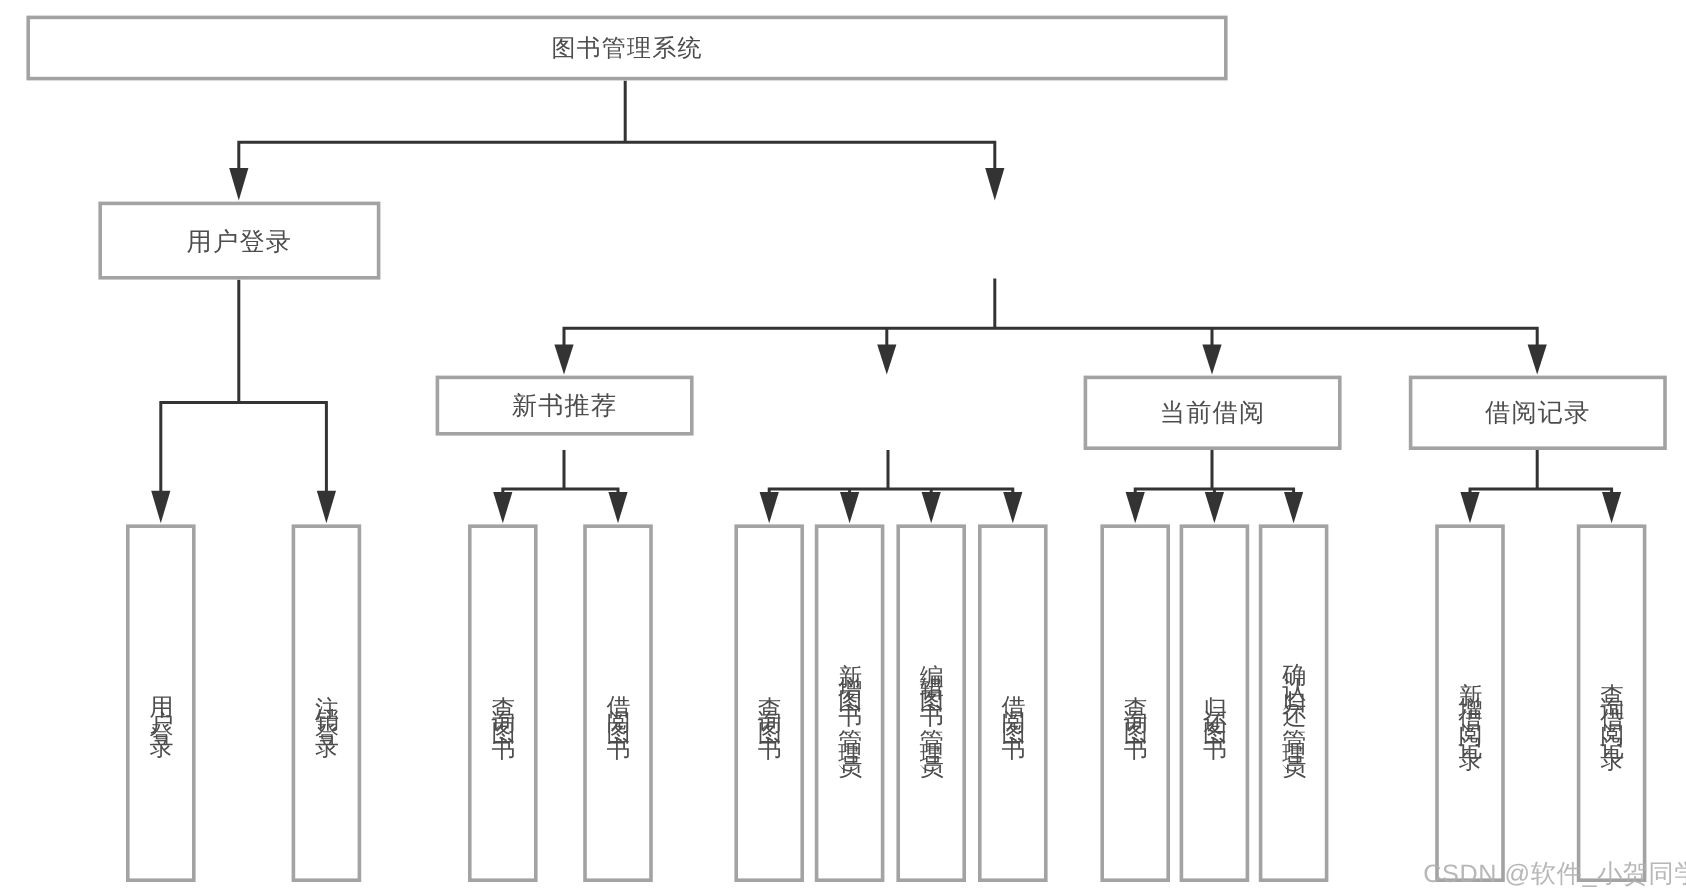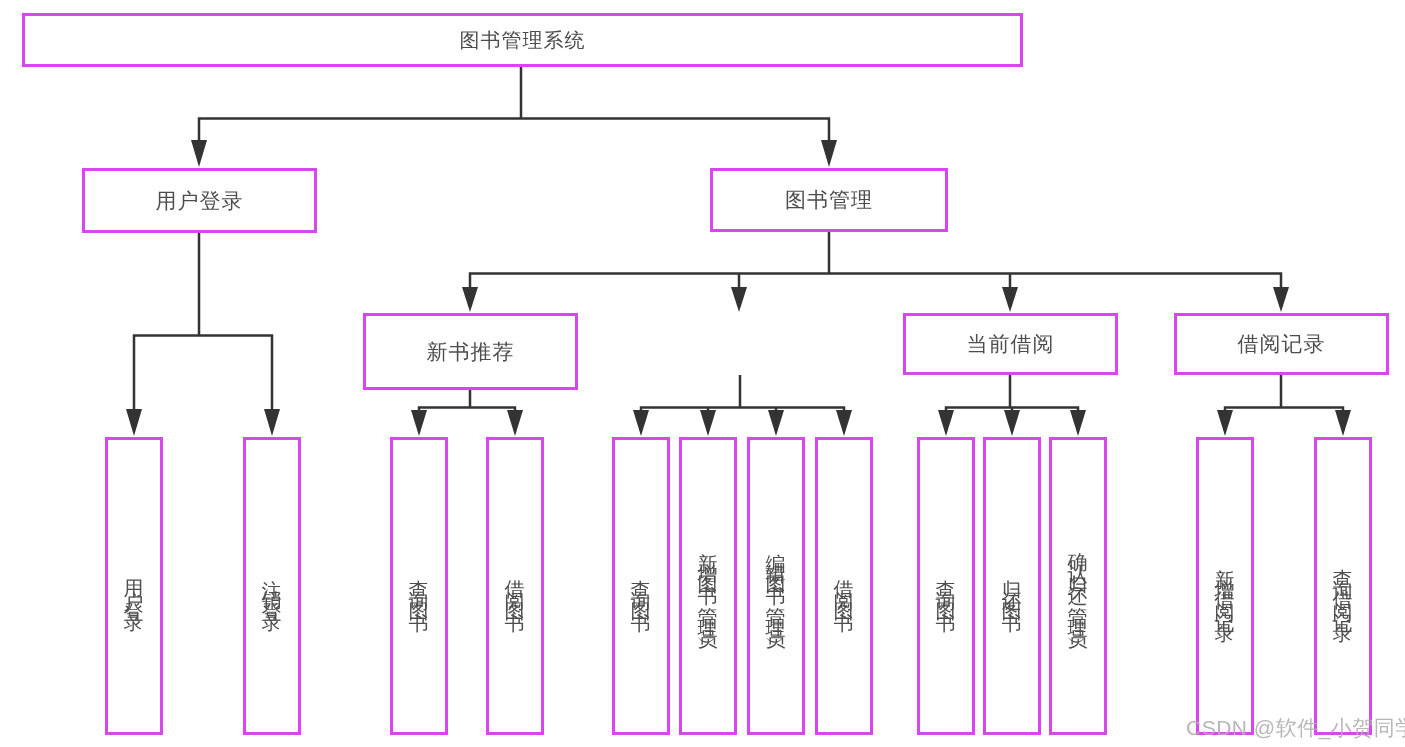--- a/index.html
+++ b/index.html
@@ -13,21 +13,21 @@
   }
   #connectors {
     position: absolute;
     left: 0; top: 0;
     width: 1405px; height: 747px;
     pointer-events: none;
   }
   .node {
     position: absolute;
     box-sizing: border-box;
-    border: 3px solid #d946ef;
+    border: 3px solid #a3a3a3;
     background: #ffffff;
     display: flex;
     align-items: center;
     justify-content: center;
     color: #4d4d4d;
     text-align: center;
   }
   .node-root  { font-size: 20px; letter-spacing: 1px; }
   .node-mid   { font-size: 21px; letter-spacing: 1px; }
   .node-leaf  { font-size: 20px; }
@@ -35,21 +35,21 @@
     writing-mode: vertical-lr;
     text-orientation: mixed;
     letter-spacing: 11px;
     line-height: 1;
     white-space: nowrap;
   }
   
   .b-root      { left: 22px;   top: 13px;  width: 1001px; height: 54px; }
   .b-login     { left: 82px;   top: 168px; width: 235px;  height: 65px; }
   .b-mgmt      { left: 710px;  top: 168px; width: 238px;  height: 64px; }
-  .b-rec       { left: 363px;  top: 313px; width: 215px;  height: 77px; }
+  .b-rec       { left: 363px;  top: 313px; width: 215px;  height: 50px; }
   .b-borrow    { left: 632px;  top: 313px; width: 215px;  height: 62px; }
   .b-current   { left: 903px;  top: 313px; width: 215px;  height: 62px; }
   .b-records   { left: 1174px; top: 313px; width: 215px;  height: 62px; }
   .leaf        { top: 437px; width: 58px; height: 298px; }
   .l-a1 { left: 105px; }  .l-a2 { left: 243px; }
   .l-b1 { left: 390px; }  .l-b2 { left: 486px; }
   .l-c1 { left: 612px; }  .l-c2 { left: 679px; }  .l-c3 { left: 747px; }  .l-c4 { left: 815px; }
   .l-d1 { left: 917px; }  .l-d2 { left: 983px; }  .l-d3 { left: 1049px; }
   .l-e1 { left: 1196px; } .l-e2 { left: 1314px; }
   #watermark {
@@ -128,23 +128,20 @@
     </g>
   </svg>
 
   <div class="node node-root b-root">
     <span>图书管理系统</span>
   </div>
 
   <div class="node node-mid b-login">
     <span>用户登录</span>
   </div>
-  <div class="node node-mid b-mgmt">
-    <span>图书管理</span>
-  </div>
 
   <div class="node node-mid b-rec">
     <span>新书推荐</span>
   </div>
   <div class="node node-mid b-records">
     <span>借阅记录</span>
   </div>
   <div class="node node-mid b-current">
     <span>当前借阅</span>
   </div>

